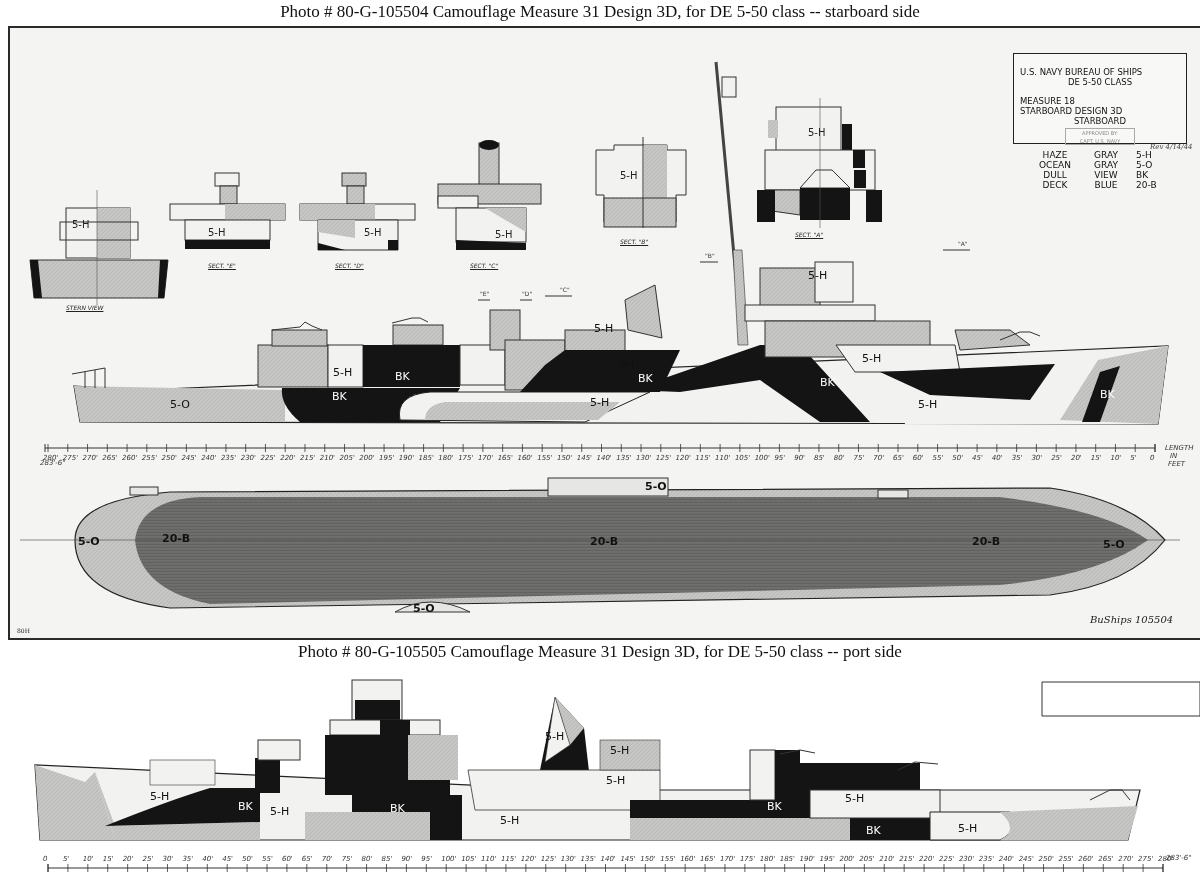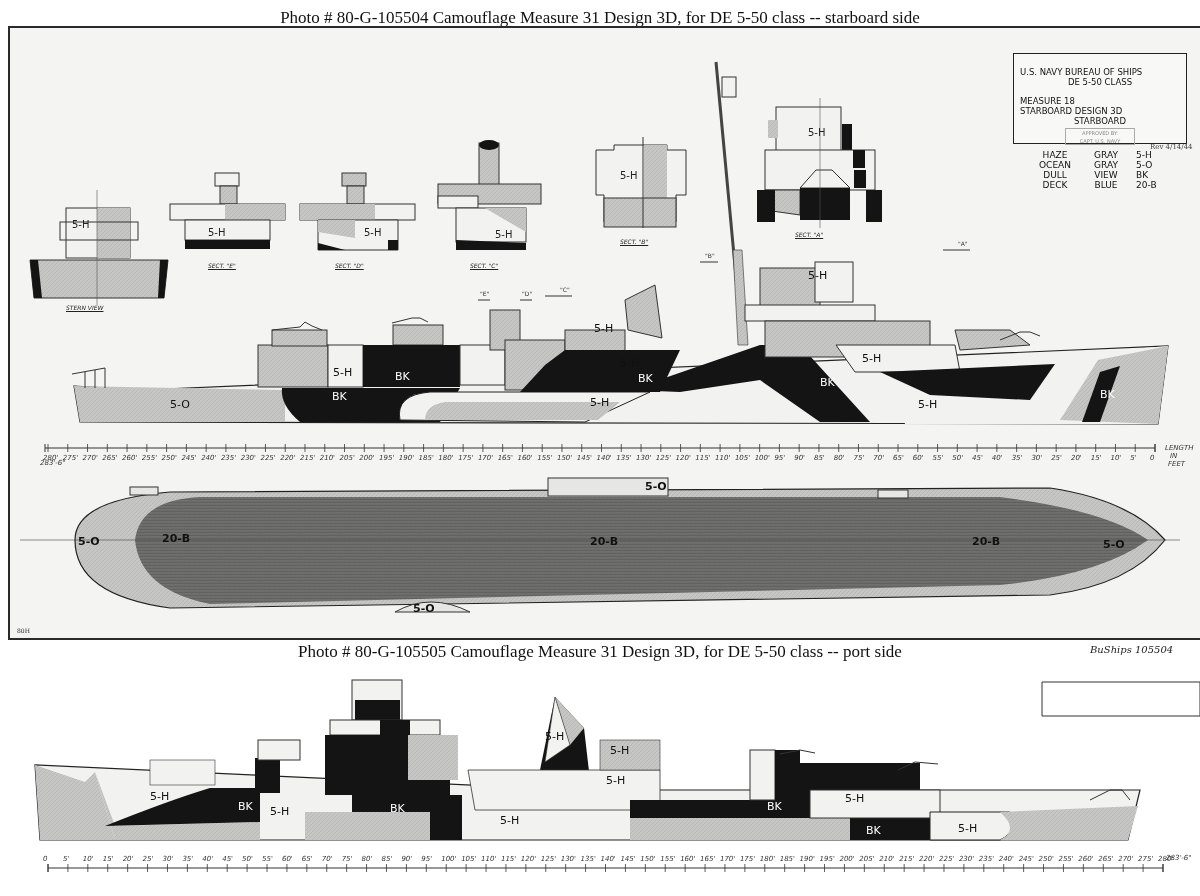--- a/index.html
+++ b/index.html
@@ -2,21 +2,21 @@
 <html><head>
   <meta charset="utf-8">
   <style>
     * { box-sizing: border-box; margin: 0; padding: 0; }
     html, body { width: 1200px; height: 896px; background: #ffffff; overflow: hidden; }
     body { position: relative; font-family: "Liberation Serif", serif; color: #111; }
     .caption {
       position: absolute; left: 0; width: 1200px; text-align: center;
       font-family: "Liberation Serif", serif; font-size: 17px; color: #111;
     }
-    .caption.top { top: 8px; }
+    .caption.top { top: 2px; }
     .caption.mid { top: 642px; }
     .sheet {
       position: absolute; background: #f4f4f2; border: 2px solid #2a2a2a;
     }
     .sheet.top { left: 8px; top: 26px; width: 1192px; height: 614px; border-right: none; }
     .sheet.bottom { left: 8px; top: 666px; width: 1192px; height: 230px; border: none; border-top: 2px solid #2a2a2a; background: #f6f6f4; }
     svg { position: absolute; left: 0; top: 0; }
     .lbl { font-family: "DejaVu Sans", sans-serif; font-size: 11px; fill: #111; }
     .lbl-w { font-family: "DejaVu Sans", sans-serif; font-size: 11px; fill: #fff; }
     .small { font-family: "DejaVu Sans", sans-serif; font-size: 7px; fill: #333; font-style: italic; }
@@ -25,21 +25,21 @@
       border: 1.5px solid #222; background: #f8f8f6;
       font-family: "DejaVu Sans", sans-serif; font-size: 8.5px; color: #111;
       padding: 13px 6px; line-height: 10px;
     }
     .title-box .c { text-align: center; }
     .title-box .gap { height: 9px; }
     .title-box .stamp {
       margin: 2px auto 0; width: 70px; height: 17px; border: 1px solid #aaa;
       font-size: 5px; color: #888; text-align: center; line-height: 8px;
     }
-    .title-date { position: absolute; left: 1150px; top: 143px; font-size: 7px; color: #444; font-family: "DejaVu Serif", serif; }
+    .title-date { position: absolute; left: 1150px; top: 143px; font-size: 7px; font-style: italic; color: #444; font-family: "DejaVu Serif", serif; }
     .legend {
       position: absolute; left: 1034px; top: 150px;
       font-family: "DejaVu Sans", sans-serif; font-size: 9px; line-height: 10px; color: #111; text-align: center;
     }
     .legend-row { display: flex; }
     .legend-row span:nth-child(1) { width: 42px; }
     .legend-row span:nth-child(2) { width: 60px; }
     .sect-label {
       position: absolute; font-family: "DejaVu Sans", sans-serif; font-size: 6px;
       text-decoration: underline; font-style: italic; color: #222;
@@ -563,16 +563,16 @@
 <div class="sect-label" style="left:620px;top:238px;">SECT. "B"</div>
 <div class="sect-label" style="left:795px;top:231px;">SECT. "A"</div>
 
 <div class="note" style="left:72px;top:219px;font-style:normal;font-family:'DejaVu Sans',sans-serif;font-size:10px;">5-H</div>
 <div class="note" style="left:208px;top:227px;font-style:normal;font-family:'DejaVu Sans',sans-serif;font-size:10px;">5-H</div>
 <div class="note" style="left:364px;top:227px;font-style:normal;font-family:'DejaVu Sans',sans-serif;font-size:10px;">5-H</div>
 <div class="note" style="left:495px;top:229px;font-style:normal;font-family:'DejaVu Sans',sans-serif;font-size:10px;">5-H</div>
 <div class="note" style="left:620px;top:170px;font-style:normal;font-family:'DejaVu Sans',sans-serif;font-size:10px;">5-H</div>
 <div class="note" style="left:808px;top:127px;font-style:normal;font-family:'DejaVu Sans',sans-serif;font-size:10px;">5-H</div>
 
-<div class="note" style="left:1090px;top:644px;">BuShips 105504</div>
+<div class="note" style="left:1090px;top:614px;">BuShips 105504</div>
 <div class="note" style="left:17px;top:627px;font-size:6px;font-style:normal;">80H</div>
 
 <div class="sheet bottom" style="z-index:-1;"></div>
 
 </body></html>

